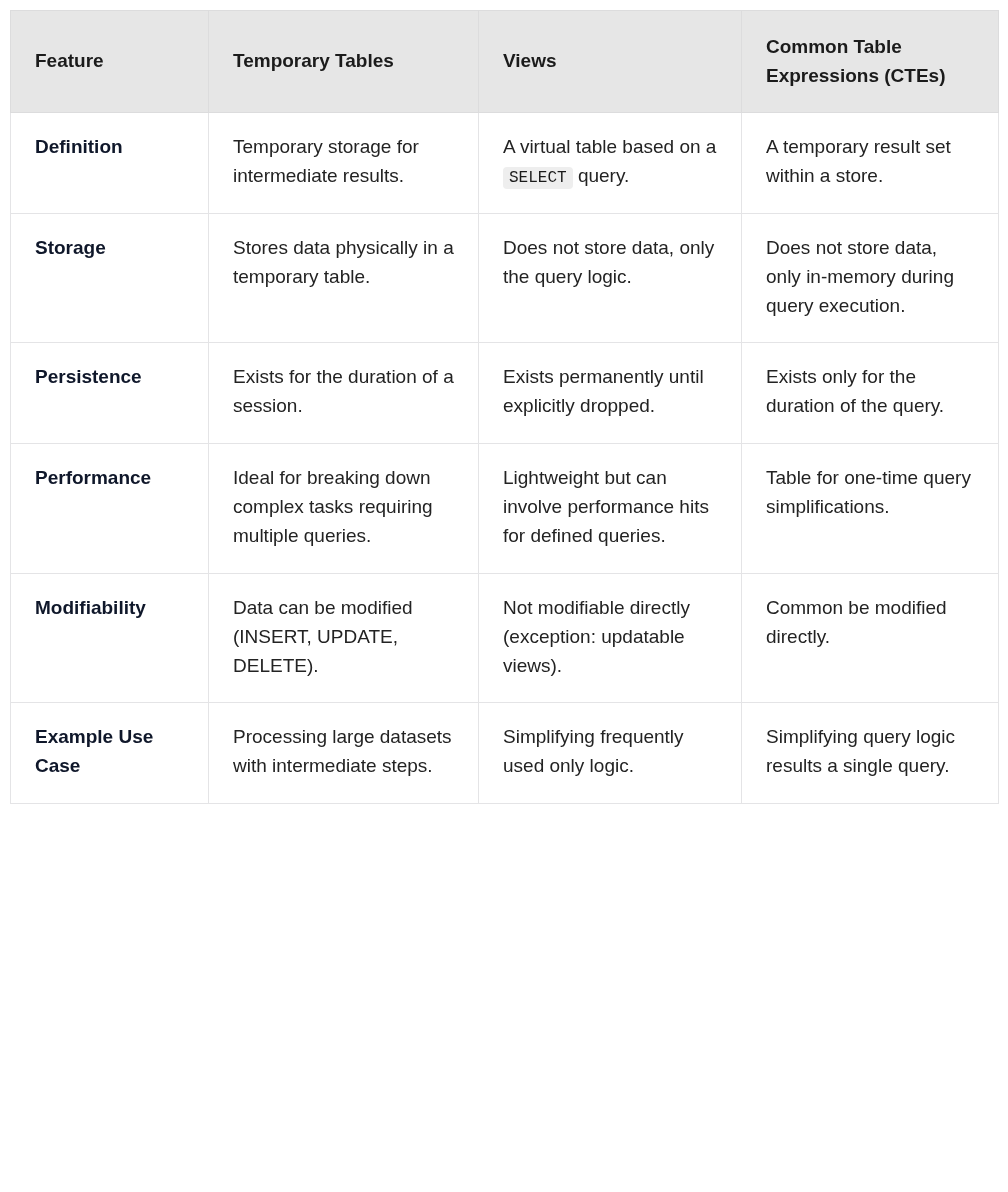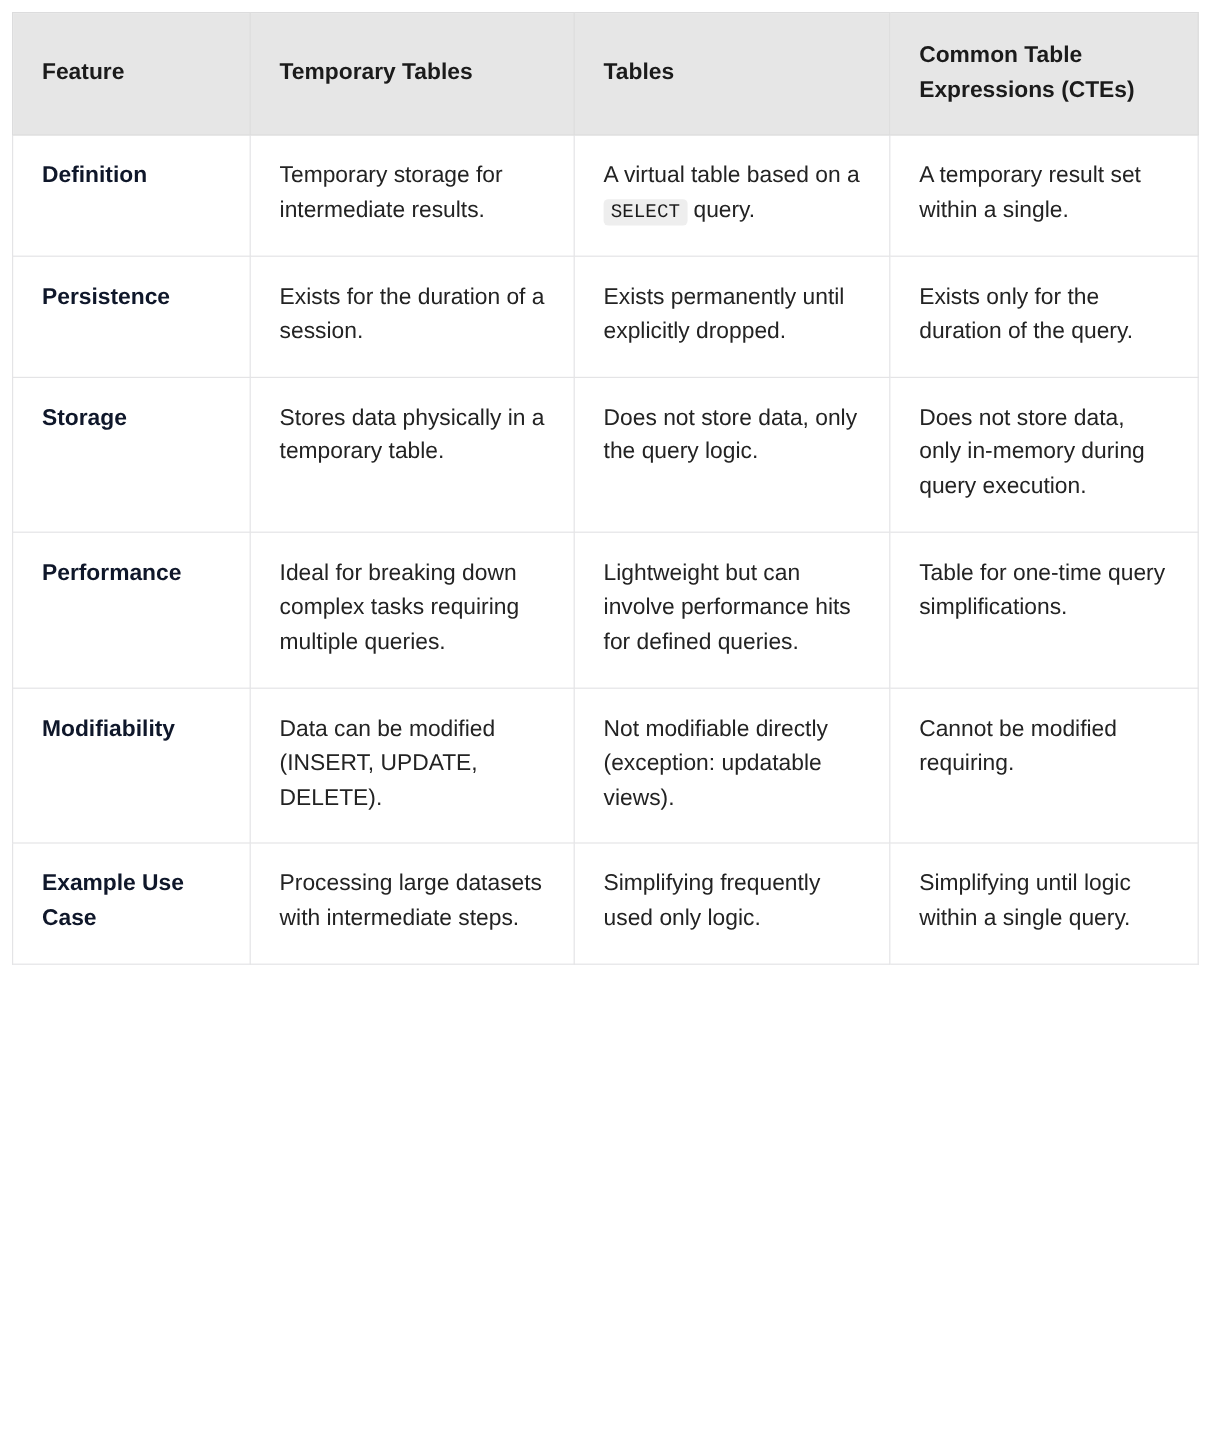--- a/index.html
+++ b/index.html
@@ -73,64 +73,64 @@
     <colgroup>
       <col class="c0">
         <col class="c1">
         <col class="c2">
         <col class="c3">
     </colgroup>
     <thead>
       <tr>
         <th>Feature</th>
         <th>Temporary Tables</th>
-        <th>Tables</th>
+        <th>Views</th>
         <th>Common Table Expressions (CTEs)</th>
       </tr>
     </thead>
     <tbody>
 
       <tr>
         <td class="rowhead">Definition</td>
         <td>Temporary storage for intermediate results.</td>
         <td><span>A virtual table based on a </span><code class="inline">SELECT</code><span> query.</span></td>
-        <td>A temporary result set within a single.</td>
+        <td>A temporary result set within a store.</td>
+      </tr>
+
+      <tr>
+        <td class="rowhead">Storage</td>
+        <td>Stores data physically in a temporary table.</td>
+        <td>Does not store data, only the query logic.</td>
+        <td>Does not store data, only in-memory during query execution.</td>
       </tr>
 
       <tr>
         <td class="rowhead">Persistence</td>
         <td>Exists for the duration of a session.</td>
         <td>Exists permanently until explicitly dropped.</td>
         <td>Exists only for the duration of the query.</td>
-      </tr>
-
-      <tr>
-        <td class="rowhead">Storage</td>
-        <td>Stores data physically in a temporary table.</td>
-        <td>Does not store data, only the query logic.</td>
-        <td>Does not store data, only in-memory during query execution.</td>
       </tr>
 
 
       <tr>
         <td class="rowhead">Performance</td>
         <td>Ideal for breaking down complex tasks requiring multiple queries.</td>
         <td>Lightweight but can involve performance hits for defined queries.</td>
         <td>Table for one-time query simplifications.</td>
       </tr>
 
       <tr>
         <td class="rowhead">Modifiability</td>
         <td>Data can be modified (INSERT, UPDATE, DELETE).</td>
         <td>Not modifiable directly (exception: updatable views).</td>
-        <td>Cannot be modified requiring.</td>
+        <td>Common be modified directly.</td>
       </tr>
 
       <tr>
         <td class="rowhead">Example Use Case</td>
         <td>Processing large datasets with intermediate steps.</td>
         <td>Simplifying frequently used only logic.</td>
-        <td>Simplifying until logic within a single query.</td>
+        <td>Simplifying query logic results a single query.</td>
       </tr>
 
     </tbody>
   </table>
 </div>
 
 </body></html>

